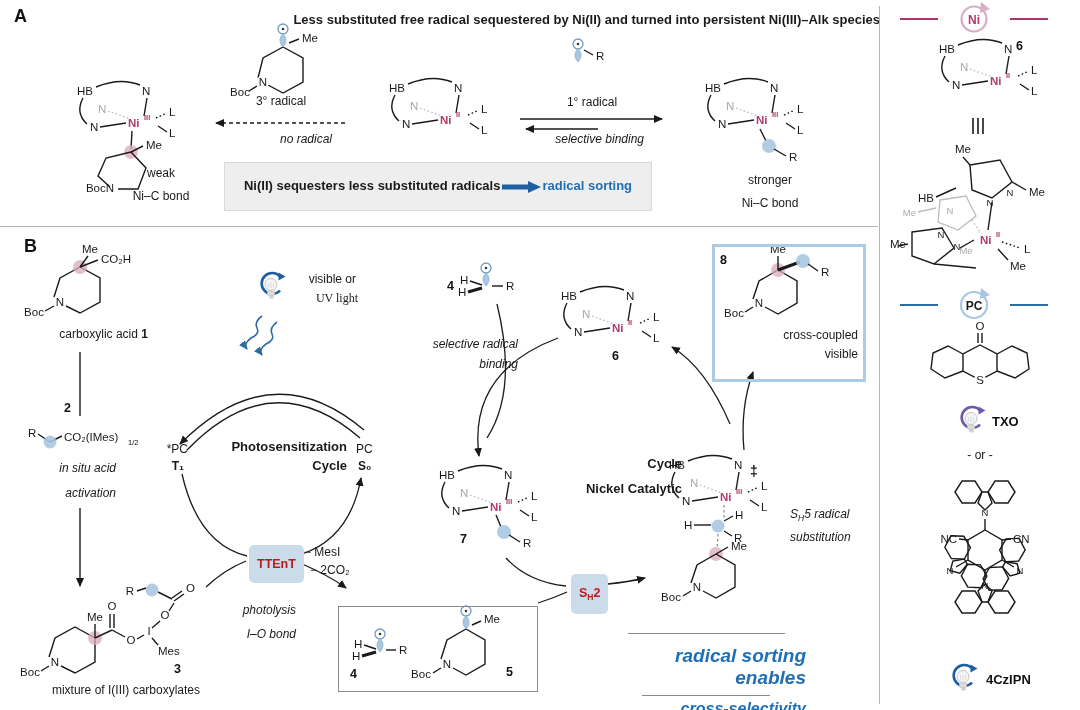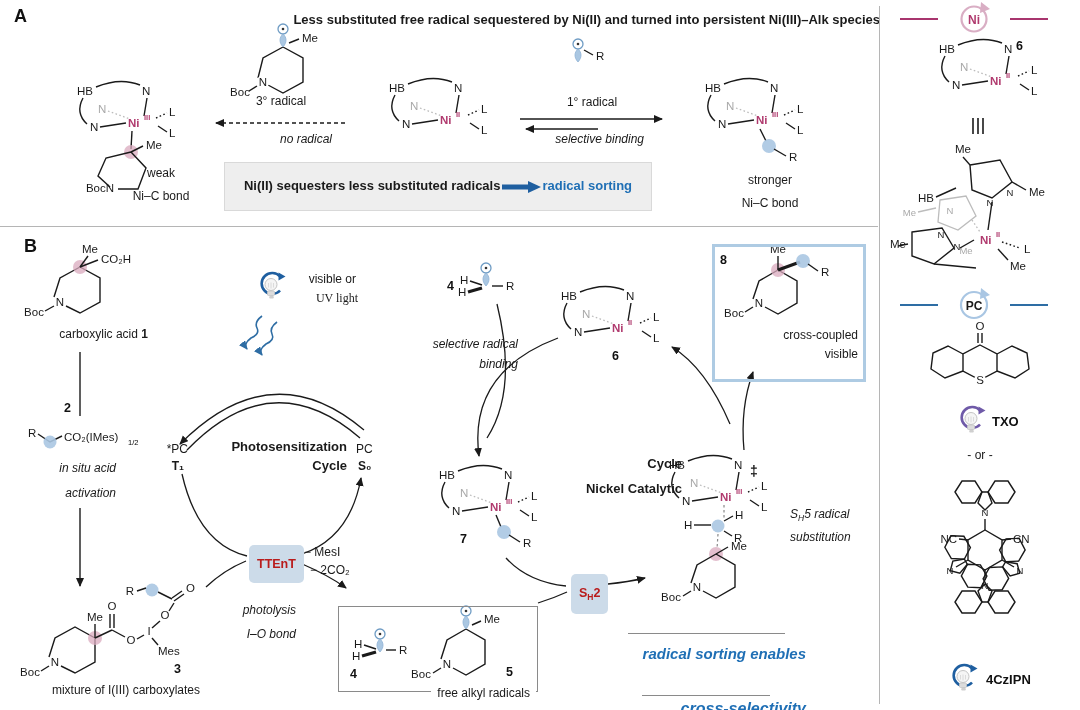--- a/index.html
+++ b/index.html
@@ -475,20 +475,19 @@
 <div class="abs chip" style="left:571px;top:574px;"><span>S</span><span class="subt">H</span><span>2</span></div>
 
 <div class="abs cap it" style="left:790px;top:508px;width:90px;"><span>S</span><span class="subt">H</span><span>5 radical</span></div>
 <div class="abs cap it" style="left:790px;top:531px;width:90px;">substitution</div>
 
 <div class="abs" style="left:712px;top:244px;width:148px;height:132px;border:3px solid #aecbe3;"></div>
 <div class="abs cap ctr" style="left:714px;top:329px;width:144px;">cross-coupled</div>
 <div class="abs cap ctr" style="left:714px;top:348px;width:144px;">visible</div>
 
 <div class="abs" style="left:338px;top:606px;width:198px;height:84px;border:1.5px solid #8a8a8a;"></div>
-<div class="abs ctr" style="left:338px;top:683px;width:198px;"><span class="cap" style="background:#fff;padding:0 6px;">free alkyl radicals</span></div>
 
 <div class="abs grayline" style="left:628px;top:633px;width:157px;"></div>
-<div class="abs cap b it ctr" style="left:606px;top:645px;width:200px;font-size:15px;color:#1f6fb5;">radical sorting enables</div>
+<div class="abs cap b it ctr" style="left:606px;top:645px;width:200px;font-size:19px;color:#1f6fb5;">radical sorting enables</div>
 <div class="abs cap b it ctr" style="left:606px;top:700px;width:200px;font-size:16px;color:#1f6fb5;">cross-selectivity</div>
 <div class="abs grayline" style="left:642px;top:695px;width:128px;"></div>
 
 </div>
 
 </body></html>

